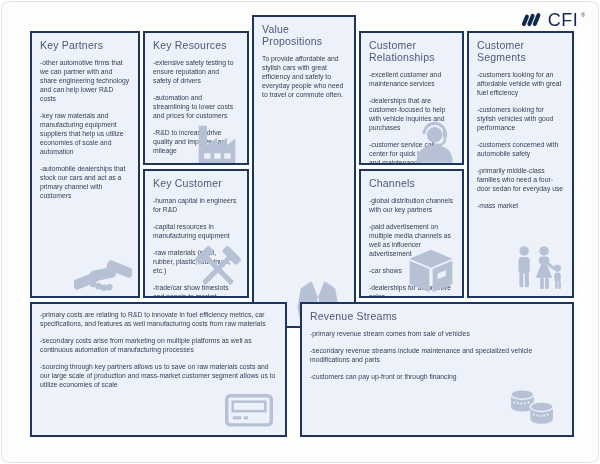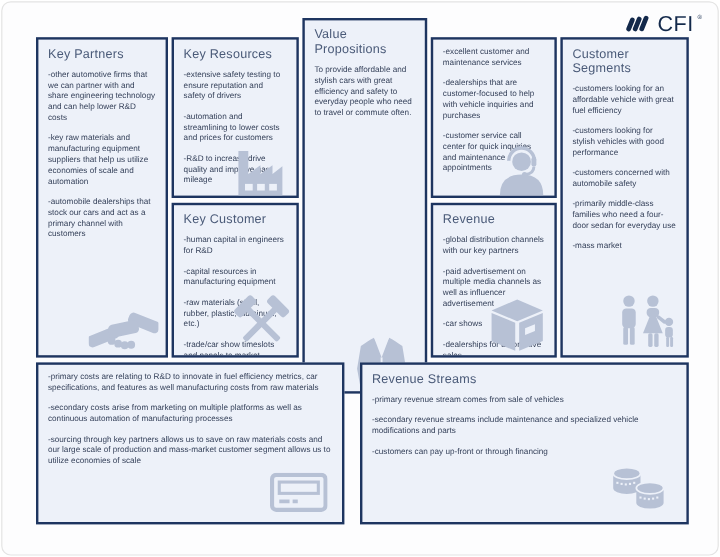--- a/index.html
+++ b/index.html
@@ -109,39 +109,40 @@
         <path fill="currentColor" d="M6 12 Q14 6 20 3 L28 24 L36 3 Q42 6 50 12 L54 36 L50 58 L6 58 L2 36 Z"></path>
         <path fill="#edf1f9" d="M20 3 L28 18 L36 3 L33 2 L28 12 L23 2 Z"></path>
         <rect x="27" y="24" width="2" height="34" fill="#edf1f9"></rect>
         <circle cx="31.5" cy="40" r="1.4" fill="#edf1f9"></circle>
         <circle cx="31.5" cy="47" r="1.4" fill="#edf1f9"></circle>
       </svg>
     </span>
   </section>
 
   <section class="box" style="left:357px;top:29px;width:105px;height:134px">
+    <h2>Customer Relationships</h2>
     <div class="items">
         <p>-excellent customer and maintenance services</p>
         <p>-dealerships that are customer-focused to help with vehicle inquiries and purchases</p>
         <p>-customer service call center for quick inquiries and maintenance appointments</p>
       </div>
     <span class="icon" style="right:6px;bottom:0;width:46px">
       <svg viewBox="0 0 56 52">
         <circle cx="30" cy="18" r="9.5" fill="currentColor"></circle>
         <path d="M8 52 Q8 31 30 31 Q52 31 52 52 Z" fill="currentColor"></path>
         <path d="M17 17 a13 13 0 0 1 26 0" stroke="currentColor" stroke-width="3.5" fill="none"></path>
         <rect x="40" y="13" width="5" height="10" rx="2.5" fill="currentColor"></rect>
         <path d="M42.5 23 q0 7 -9 8" stroke="currentColor" stroke-width="3" fill="none"></path>
         <circle cx="33" cy="31" r="2.6" fill="currentColor"></circle>
       </svg>
     </span>
   </section>
 
   <section class="box" style="left:357px;top:167px;width:105px;height:129px">
-    <h2>Revenue</h2>
+    <h2>Channels</h2>
     <div class="items">
         <p>-global distribution channels with our key partners</p>
         <p>-paid advertisement on multiple media channels as well as influencer advertisement</p>
         <p>-car shows</p>
         <p>-dealerships for automotive sales</p>
       </div>
     <span class="icon" style="right:8px;bottom:2px;width:46px">
       <svg viewBox="0 0 56 56" fill="currentColor">
         <polygon points="28,2 54,13 28,24 2,13"></polygon>
         <polygon points="2,15.5 26,25.5 26,54 2,44"></polygon>

